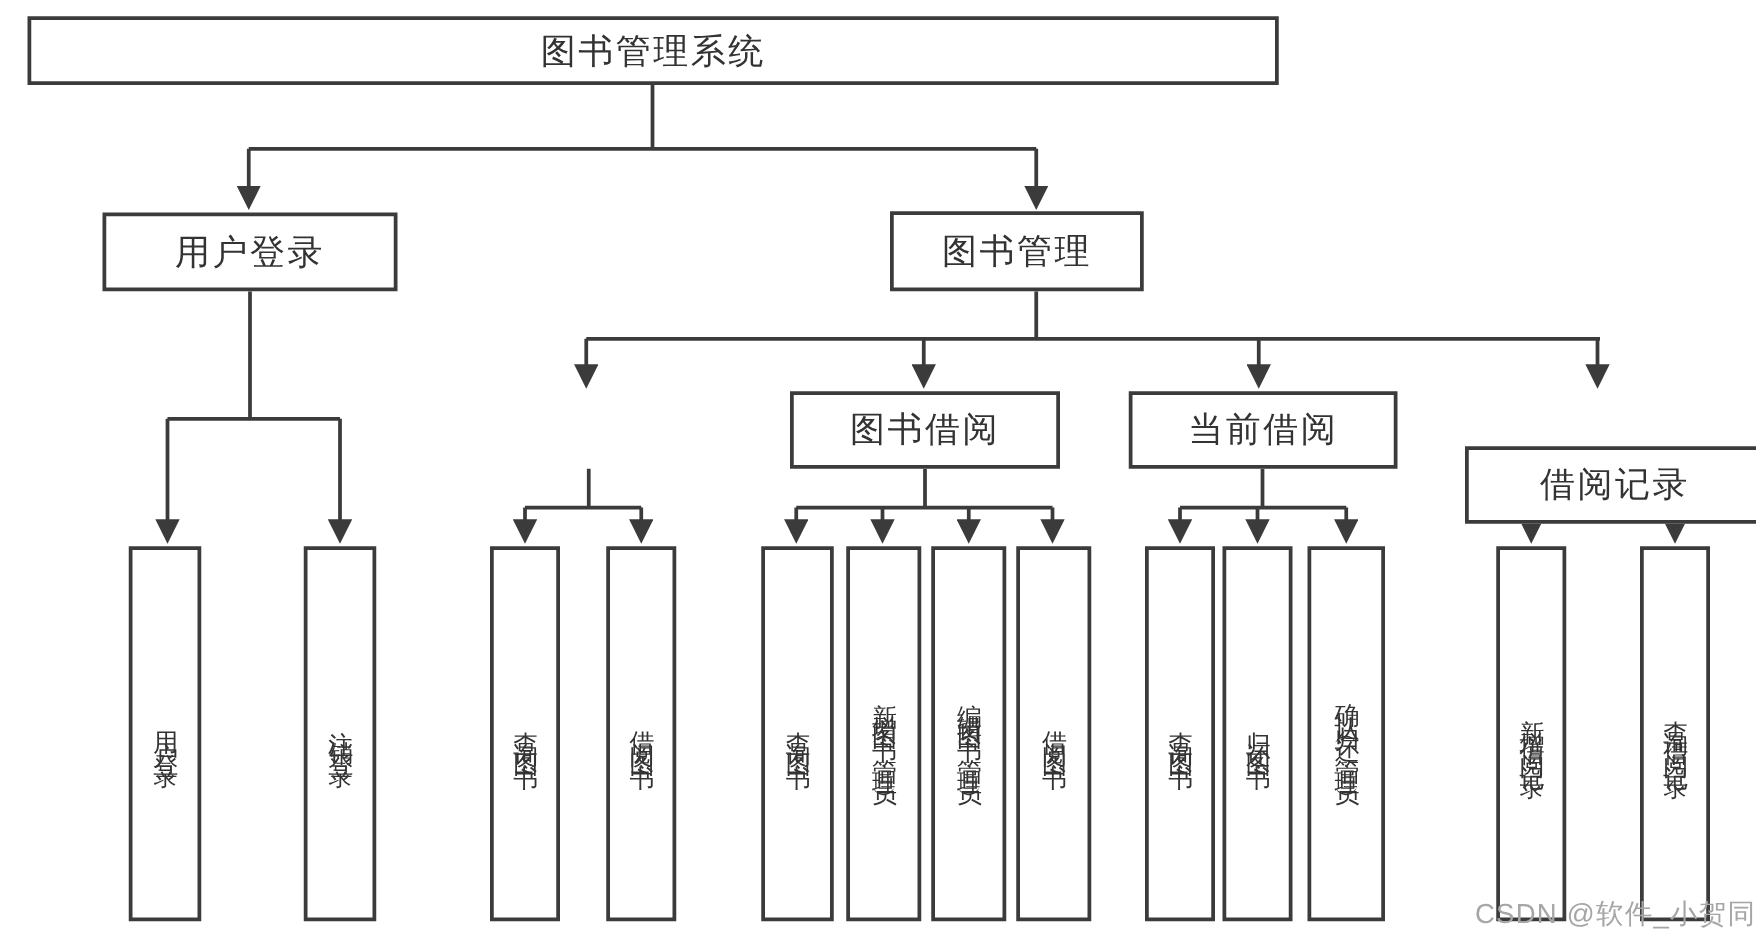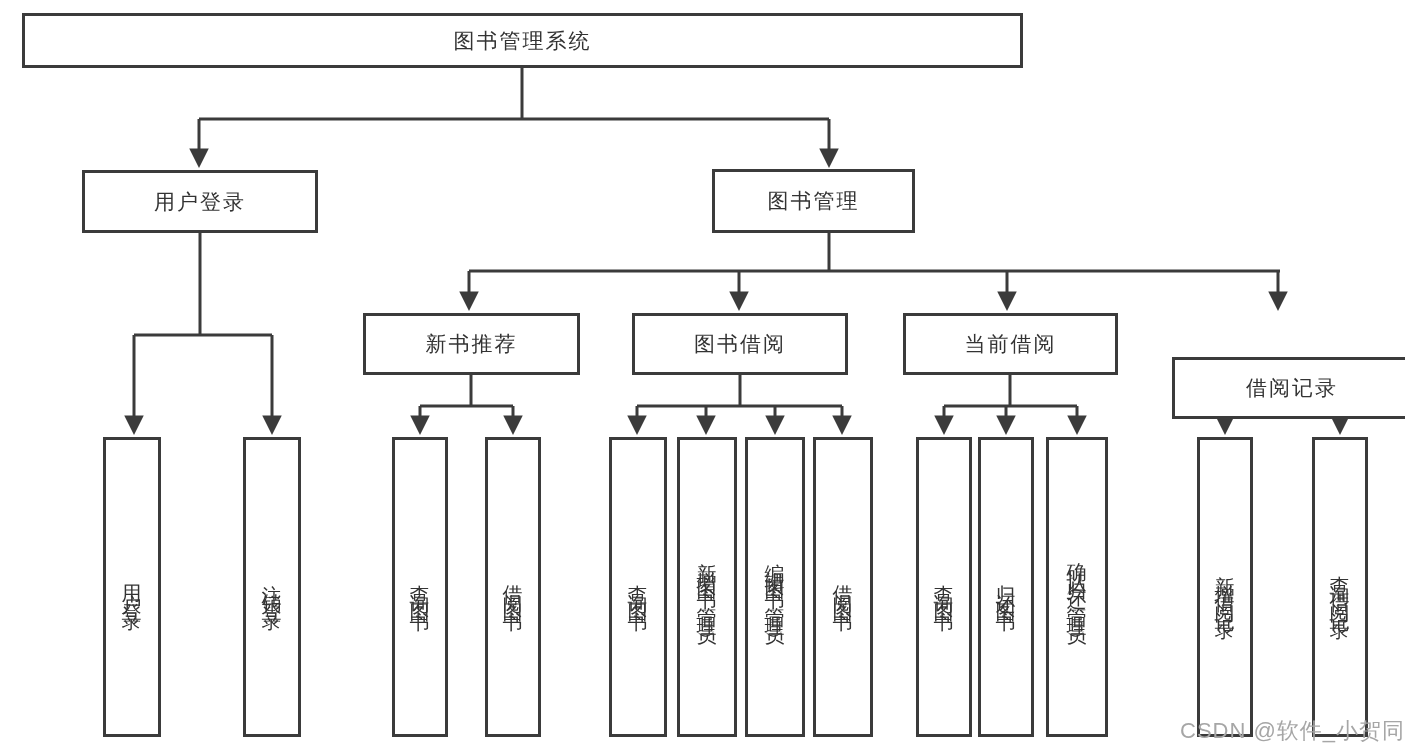--- a/index.html
+++ b/index.html
@@ -27,21 +27,21 @@
     box-sizing: border-box;
     background: #ffffff;
     border: 3px solid #3b3b3b;
     color: #333333;
     display: flex;
     align-items: center;
     justify-content: center;
     text-align: center;
   }
   .node.h {
-    font-size: 21px;
+    font-size: 28px;
     letter-spacing: 2px;
   }
   .node.leaf {
     top: 437px;
     height: 300px;
   }
   .node.leaf .vtext {
     writing-mode: vertical-rl;
     text-orientation: mixed;
     font-size: 20px;
@@ -139,23 +139,20 @@
     <span>图书管理系统</span>
   </div>
 
   <div class="node h n-user-login">
     <span>用户登录</span>
   </div>
   <div class="node h n-book-mgmt">
     <span>图书管理</span>
   </div>
 
-  <div class="node h n-new-book-rec">
-    <span>新书推荐</span>
-  </div>
   <div class="node h n-current-borrow">
     <span>当前借阅</span>
   </div>
   <div class="node h n-book-borrow">
     <span>图书借阅</span>
   </div>
   <div class="node h n-borrow-record">
     <span>借阅记录</span>
   </div>
 

